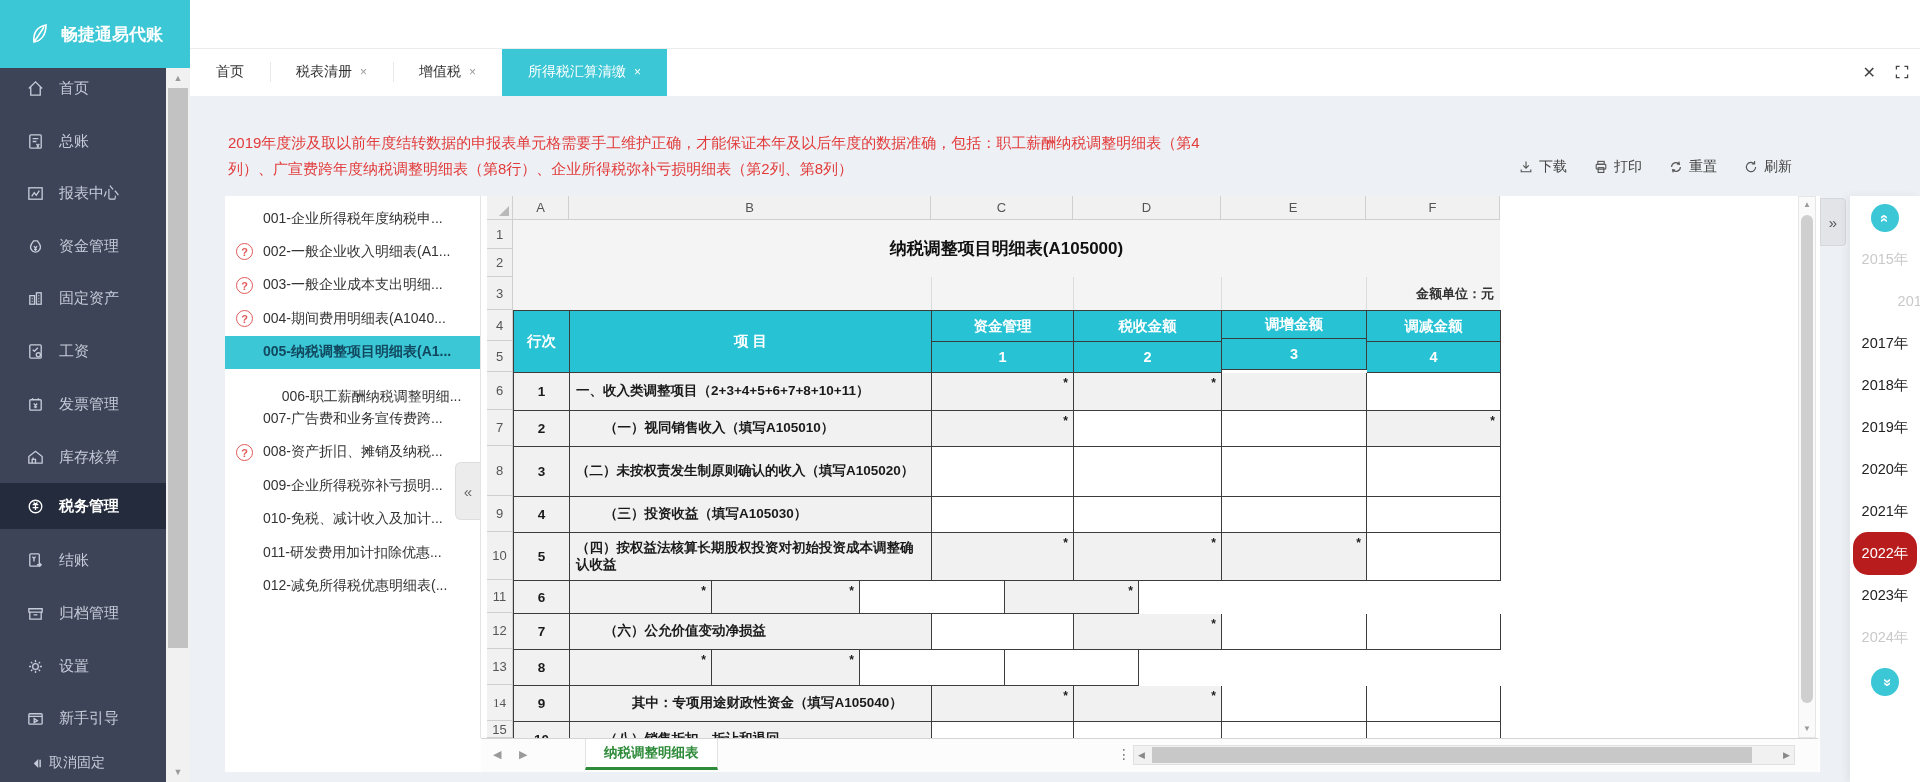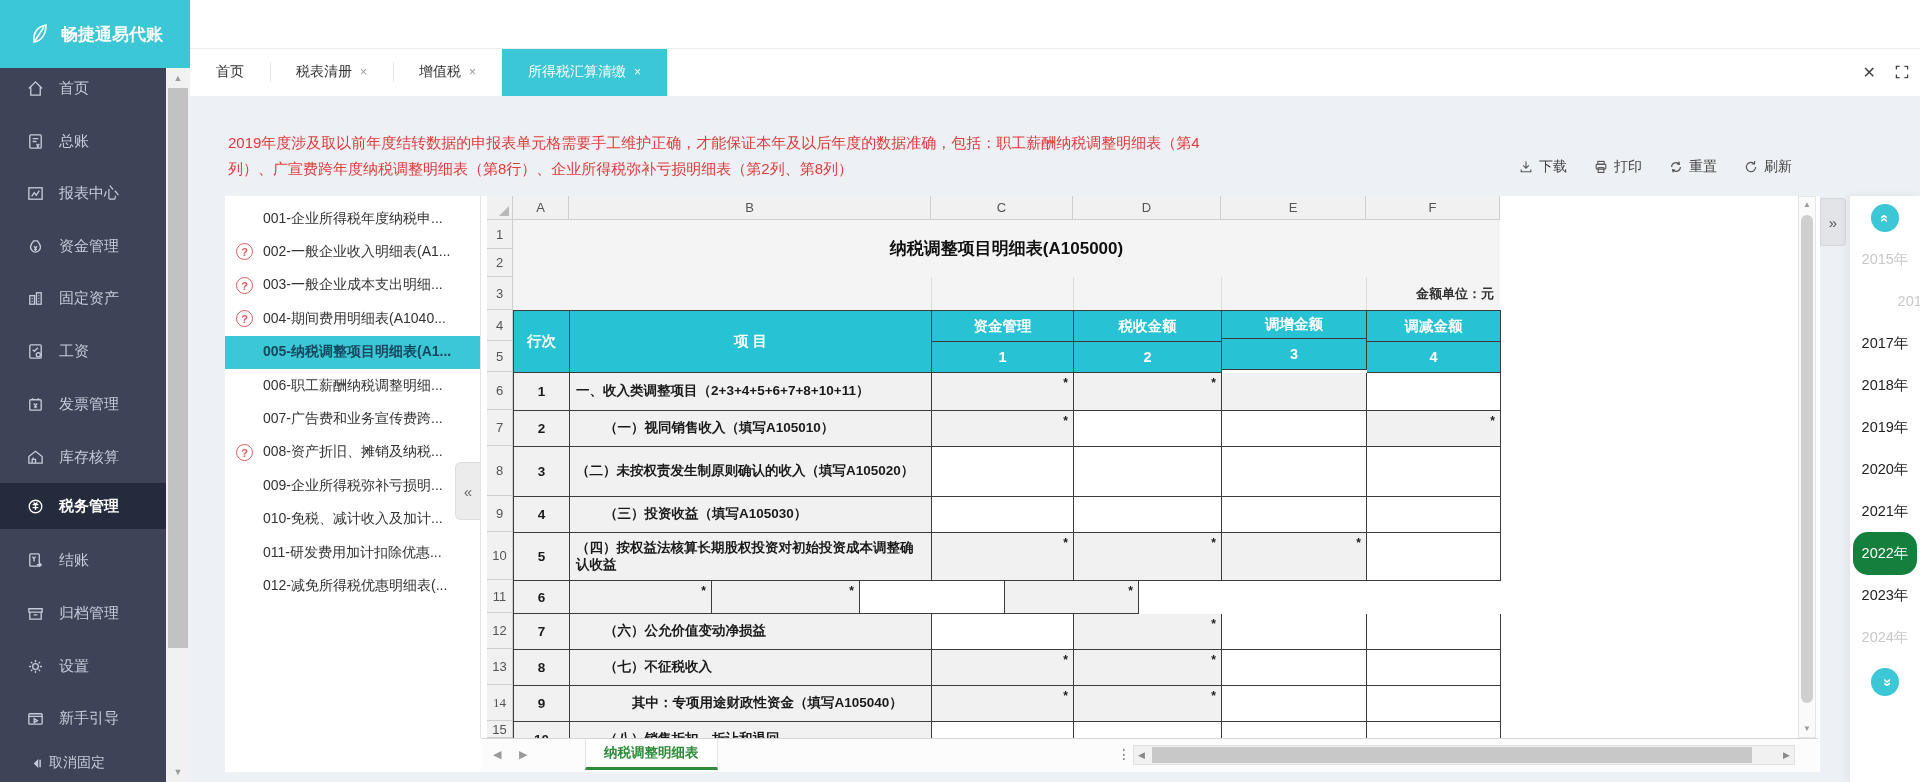--- a/index.html
+++ b/index.html
@@ -86,21 +86,21 @@
 
   
   .vscroll{left:1798px;top:196px;width:18px;height:542px;background:#fafafa;border:1px solid #e6e6e6;box-sizing:border-box}
   .vs-arrow{position:absolute;left:0;width:16px;height:16px;color:#9a9a9a;font-size:8px;text-align:center;line-height:16px;cursor:pointer}
   .vs-thumb{position:absolute;left:2px;top:18px;width:12px;height:488px;background:#cfcfcf;border-radius:6px;cursor:pointer}
   .collapse-right{left:1820px;top:198px;width:24px;height:46px;background:#e2e4e8;border:1px solid #d5d7db;border-radius:0 4px 4px 0;color:#555;font-size:15px;display:flex;align-items:center;justify-content:center;cursor:pointer}
   .yearpanel{left:1850px;top:196px;width:70px;height:586px;background:#fff;box-shadow:-3px 0 8px rgba(0,0,0,.06)}
   .ychev{position:absolute;left:21px;width:28px;height:28px;border-radius:50%;background:#3bc7d5;color:#fff;display:flex;align-items:center;justify-content:center;font-size:15px;font-weight:bold;cursor:pointer}
   .yitem{position:absolute;left:0;width:70px;height:30px;display:flex;align-items:center;justify-content:center;font-size:14.5px;color:#222;cursor:pointer}
   .yitem.disabled{color:#c9c9c9}
-  .yitem.selected .pill{background:#15803d;color:#fff;border-radius:15px;padding:12px 9px}
+  .yitem.selected .pill{background:#b91c1c;color:#fff;border-radius:15px;padding:12px 9px}
 </style>
 </head>
 <body>
 
 <div class="abs topbar"></div>
 <div class="abs logo">
   <span>
     <svg width="26" height="26" viewBox="0 0 26 26">
         <path d="M19 4 C10 6 6 12 7 21 C14 20 19 14 19 4 Z M7 21 C11 15 14 11 17 6" fill="none" stroke="#fff" stroke-width="1.6"></path>
       </svg>
@@ -368,21 +368,21 @@
       <div class="help" style="top: 8px;">?</div>
       <div>003-一般企业成本支出明细...</div>
     </div>
     <div class="ritem" style="top: 106.2px;">
       <div class="help" style="top: 8px;">?</div>
       <div>004-期间费用明细表(A1040...</div>
     </div>
     <div class="ritem selected" style="top: 139.6px;">
       <div>005-纳税调整项目明细表(A1...</div>
     </div>
-    <div class="ritem" style="top: 173px;">
+    <div class="ritem" style="top: 184px; justify-content: center;">
       <div>006-职工薪酬纳税调整明细...</div>
     </div>
     <div class="ritem" style="top: 206.4px;">
       <div>007-广告费和业务宣传费跨...</div>
     </div>
     <div class="ritem" style="top: 239.8px;">
       <div class="help" style="top: 8px;">?</div>
       <div>008-资产折旧、摊销及纳税...</div>
     </div>
     <div class="ritem" style="top: 273.2px;">
@@ -507,21 +507,20 @@
     <div class="frow" style="height: 36px;">
       <div class="fcell cellA" style="width: 56px;">7</div>
       <div class="fcell cellB" style="width: 362px; padding-left: 34px;">（六）公允价值变动净损益</div>
       <div class="fcell cellV white" style="width: 142px;"></div>
       <div class="fcell cellV gray" style="width: 148px;">*</div>
       <div class="fcell cellV white" style="width: 145px;"></div>
       <div class="fcell cellV white" style="width: 134px;"></div>
     </div>
     <div class="frow" style="height: 36px;">
       <div class="fcell cellA" style="width: 56px;">8</div>
-      <div class="fcell cellB" style="width: 362px; padding-left: 34px;">（七）不征税收入</div>
       <div class="fcell cellV gray" style="width: 142px;">*</div>
       <div class="fcell cellV gray" style="width: 148px;">*</div>
       <div class="fcell cellV white" style="width: 145px;"></div>
       <div class="fcell cellV white" style="width: 134px;"></div>
     </div>
     <div class="frow" style="height: 36px;">
       <div class="fcell cellA" style="width: 56px;">9</div>
       <div class="fcell cellB" style="width: 362px; padding-left: 62px;">其中：专项用途财政性资金（填写A105040）</div>
       <div class="fcell cellV gray" style="width: 142px;">*</div>
       <div class="fcell cellV gray" style="width: 148px;">*</div>

